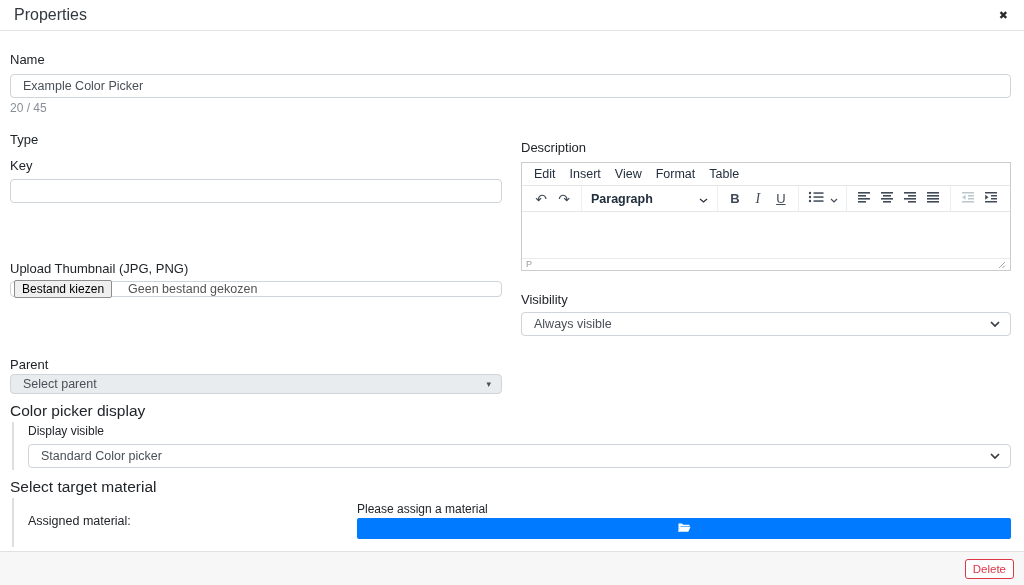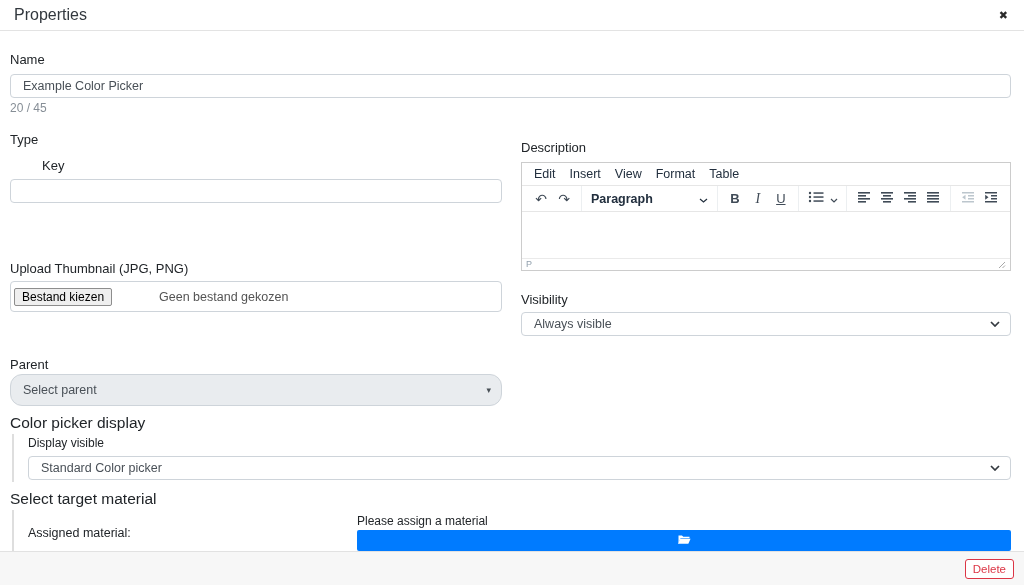--- a/index.html
+++ b/index.html
@@ -33,26 +33,26 @@
   .txt-input { outline:none; }
   .sel { position:relative; cursor:pointer; }
   .sel .chev { position:absolute; right:10px; top:50%; transform:translateY(-50%); display:flex; }
   .name-lbl { margin-top:21px; }
   .name-input { margin-top:6px; }
   .counter { margin-top:3px; font-size:12px; color:#868e96; }
   .cols { margin-top:17px; display:flex; gap:19px; align-items:flex-start; }
   .col-l { width:492px; flex:none; }
   .col-r { flex:1; min-width:0; }
   .type-sel { margin-top:6px; }
-  .key-lbl { margin-top:10px;margin-left:32px; }
+  .key-lbl { margin-top:10px; }
   .key-input { margin-top:5px; }
   .upload-lbl { margin-top:58px; }
   .file-box {
-    margin-top:4px; height:31px; border:1px solid #ced4da; border-radius:4px;
-    display:flex; align-items:center; padding:0 3px;gap:31px;
+    margin-top:4px; height:16px; border:1px solid #ced4da; border-radius:4px;
+    display:flex; align-items:center; padding:0 3px;
   }
   .file-btn {
     height:18px; padding:0 7px; font-size:12px; color:#000;
     background:#efefef; border:1px solid #8d8d8d; border-radius:2px;
     display:flex; align-items:center; cursor:pointer;
     font-family:"Liberation Sans","DejaVu Sans",sans-serif;
   }
   .file-none { margin-left:16px; font-size:12.5px; color:#545454; }
   
   .desc-lbl { margin-top:8px; }
@@ -83,21 +83,21 @@
     height:12px; border-top:1px solid #eaeaea;
     display:flex; align-items:center; justify-content:space-between; padding:0 4px;
   }
   .status-path { font-size:9px; color:#92a0ad; line-height:1; }
   .resize-handle { display:flex; cursor:nwse-resize; }
   .vis-lbl { margin-top:21px; }
   .vis-sel { margin-top:4px; }
   
   .parent-lbl { margin-top:21px; }
   .parent-sel {
-    margin-top:1px; width:492px; height:32px; border:1px solid #ced4da; border-radius:12px;
+    margin-top:1px; width:492px; height:20px; border:1px solid #ced4da; border-radius:4px;
     background:#e9ecef; color:#495057; font-size:12.5px;
     display:flex; align-items:center; padding:4px 12px; position:relative; cursor:pointer;
   }
   .parent-sel .caret { position:absolute; right:10px; top:50%; transform:translateY(-54%); font-size:9px; color:#495057; }
   
   .sec-h { margin-top:8px; font-size:15.5px; color:#212529; font-weight:400; }
   .ind-block { margin-top:2px; margin-left:2px; border-left:2px solid #dedede; padding:2px 0 2px 14px; }
   .func-sel { margin-top:6px; }
   .mat-block { padding:4px 0 8px 14px; }
   .mat-row { display:flex; align-items:center; }

